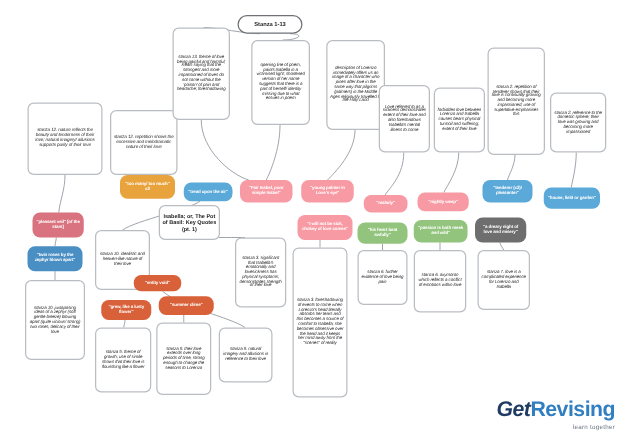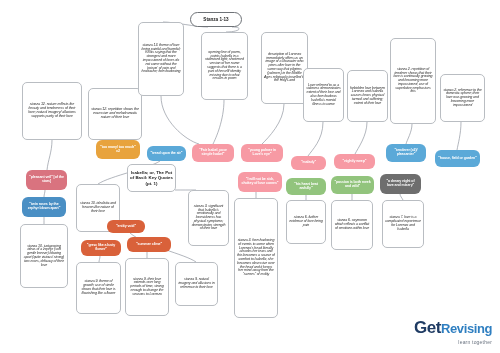--- a/index.html
+++ b/index.html
@@ -24,22 +24,22 @@
   }
   .title{
     background:#ffffff;border:1px solid #6e7277;border-radius:9px;
     color:#1d1d1d;font-weight:bold;
   }
   .center{
     background:#ffffff;border:1px solid #b9bdc2;border-radius:5px;
     color:#1d1d1d;font-weight:bold;line-height:1.15;
   }
   .logo{position:absolute;right:8px;bottom:8px;text-align:right;}
-  .logo .get{font-size:17px;font-weight:bold;color:#1f3b63;letter-spacing:-0.4px;}
-  .logo .rev{font-size:13px;font-weight:bold;color:#2f7fc1;letter-spacing:-0.4px;}
+  .logo .get{font-size:17px;font-weight:bold;color:#1f3b63;letter-spacing:-0.4px;font-style:italic;}
+  .logo .rev{font-size:17px;font-weight:bold;color:#2f7fc1;letter-spacing:-0.4px;}
   .logo .tag{font-size:5px;color:#6b7480;letter-spacing:0.2px;margin-top:1px;}
 </style>
 </head>
 <body>
 
 <div id="canvas">
 
   <svg class="links" viewBox="0 0 500 353">
     <g fill="none" stroke="#9197a0" stroke-width="0.7">
 

